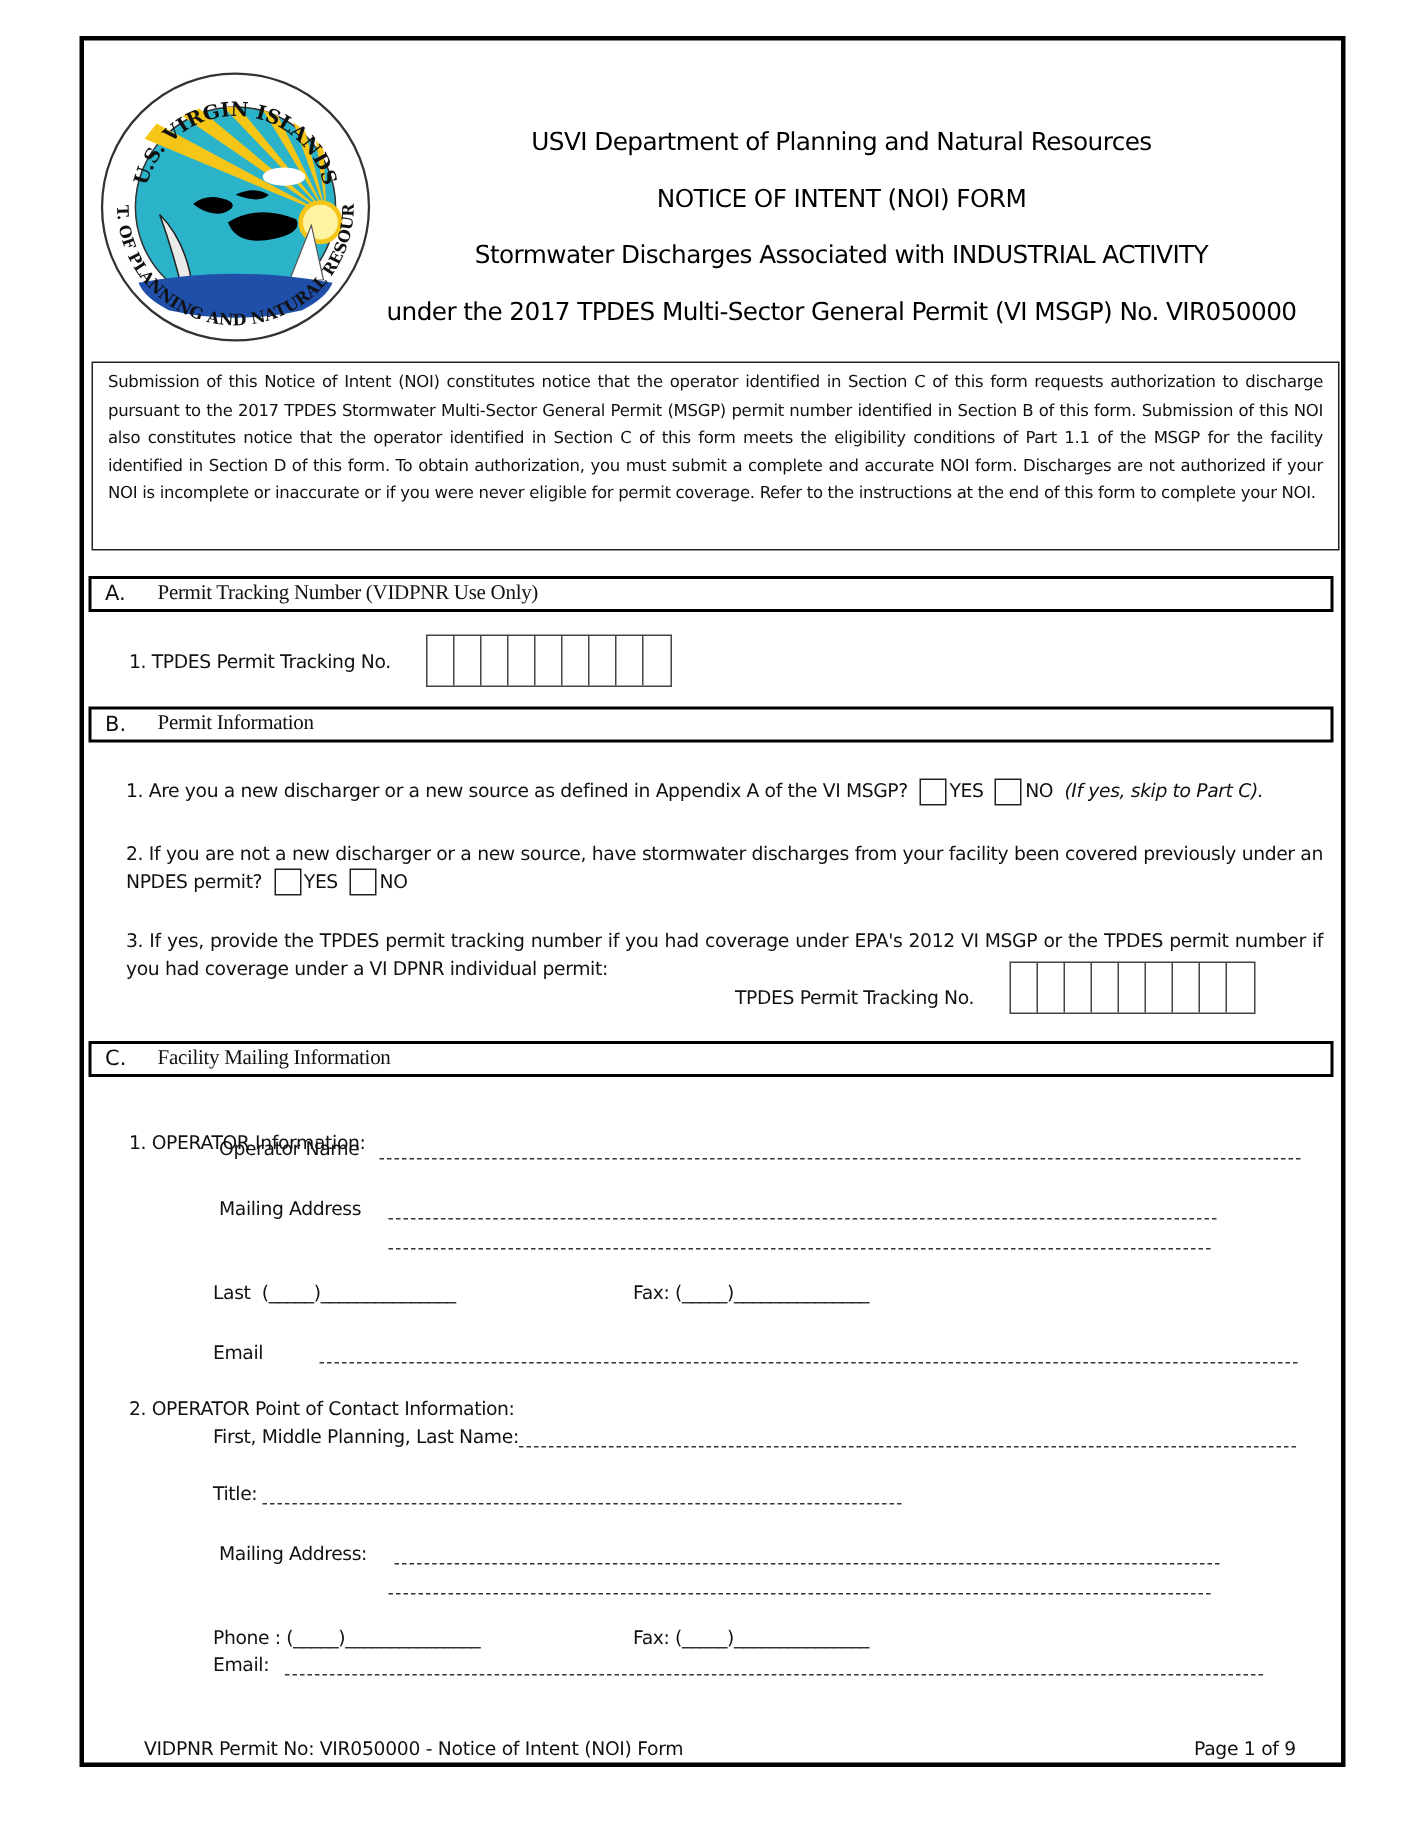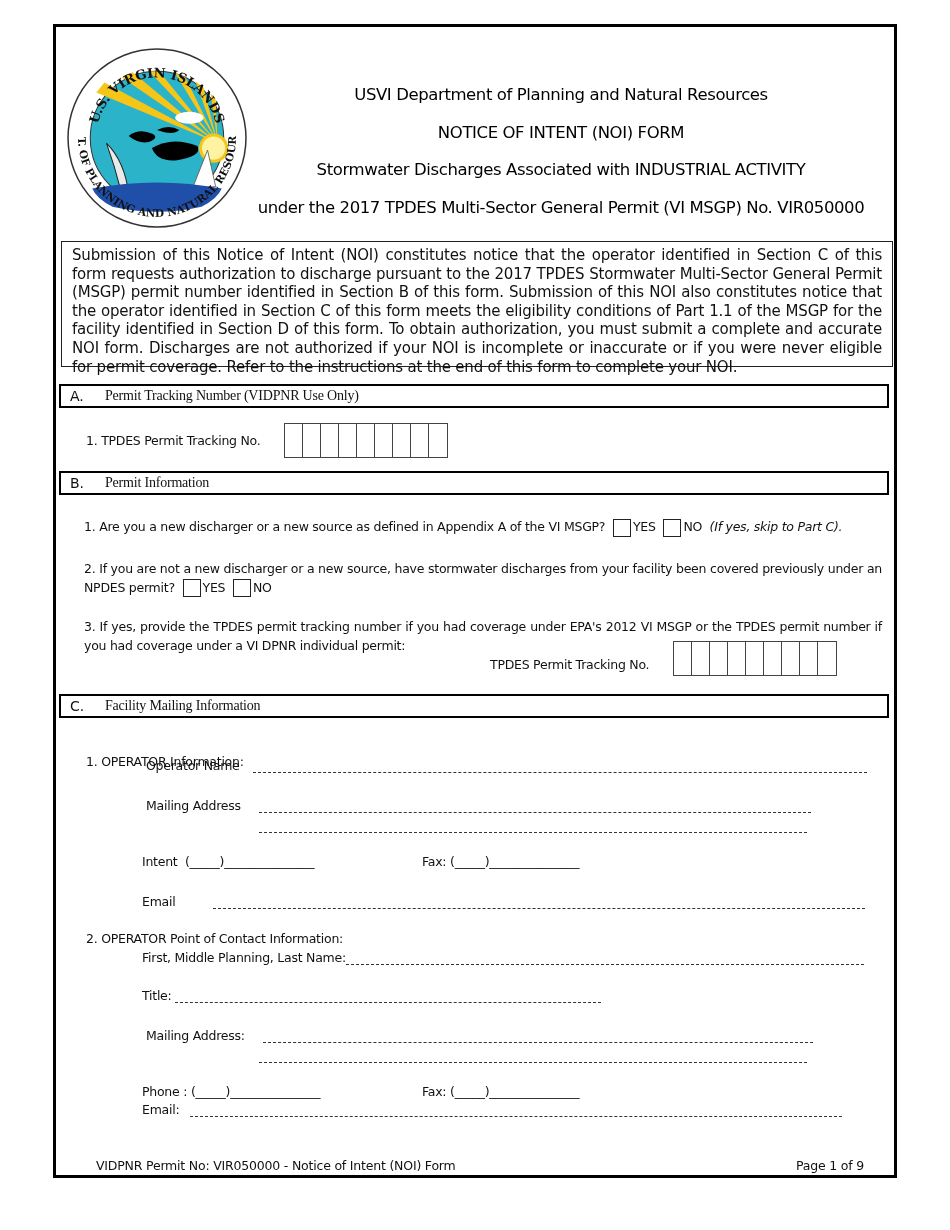--- a/index.html
+++ b/index.html
@@ -5,21 +5,21 @@
   html, body { margin: 0; padding: 0; background: #ffffff; }
   body { width: 950px; height: 1230px; position: relative; overflow: hidden;
          font-family: "Liberation Sans", "DejaVu Sans", sans-serif; color: #111; }
   .page { position: absolute; left: 53px; top: 24px; width: 838px; height: 1148px;
           border: 3px solid #000; background: #fff; }
   .abs { position: absolute; }
   .logo { position: absolute; left: 10px; top: 20px; width: 182px; height: 182px; }
   .hdr { position: absolute; left: 195px; width: 620px; text-align: center; font-size: 16.5px;
          font-family: "DejaVu Sans", sans-serif; letter-spacing: -0.4px; color: #000000; }
   .intro { position: absolute; left: 5px; top: 214px; width: 810px; height: 116px;
-           border: 1px solid #222; padding: 4px 10px; font-size: 15px; line-height: 18.6px;
+           border: 1px solid #222; padding: 4px 10px; font-size: 11px; line-height: 18.6px;
            text-align: justify; font-family: "DejaVu Sans", sans-serif; letter-spacing: -0.2px; }
   .sec { position: absolute; left: 3px; width: 826px; height: 20px; border: 2.5px solid #000;
          font-size: 14px; font-family: "DejaVu Sans", sans-serif; line-height: 20px; }
   .sec .letter { position: absolute; left: 9px; top: 0; }
   .sec .title { position: absolute; left: 44px; top: 0; letter-spacing: -0.2px; font-family: Liberation Serif, serif; }
   .txt { position: absolute; font-size: 12.5px; font-family: "DejaVu Sans", sans-serif;
          letter-spacing: -0.25px; white-space: nowrap; }
   .q { position: absolute; left: 28px; width: 798px; font-size: 12.5px; line-height: 18.5px;
        font-family: "DejaVu Sans", sans-serif; letter-spacing: -0.25px; text-align: justify; }
   .boxes { position: absolute; display: flex; height: 33px; border: 1px solid #444; }
@@ -132,21 +132,21 @@
 
   <div class="txt" style="left:30px; top:727px;">1. OPERATOR Information:</div>
   <div class="txt" style="left:90px; top:731px;">Operator Name</div>
   <span class="blank abs" style="left:197px; top:733px; width:614px;"></span>
 
   <div class="txt" style="left:90px; top:771px;">Mailing Address</div>
   <span class="blank abs" style="left:203px; top:773px; width:552px;"></span>
   <span class="blank abs" style="left:203px; top:793px; width:548px;"></span>
 
   <div class="txt" style="left:86px; top:827px;">
-    <span>Intent</span>&nbsp;
+    <span>Last</span>&nbsp;
     <span>(_____)_______________</span>
   </div>
   <div class="txt" style="left:366px; top:827px;">
     <span>Fax:</span>
     <span>(_____)_______________</span>
   </div>
 
   <div class="txt" style="left:86px; top:867px;">Email</div>
   <span class="blank abs" style="left:157px; top:869px; width:652px;"></span>
 

